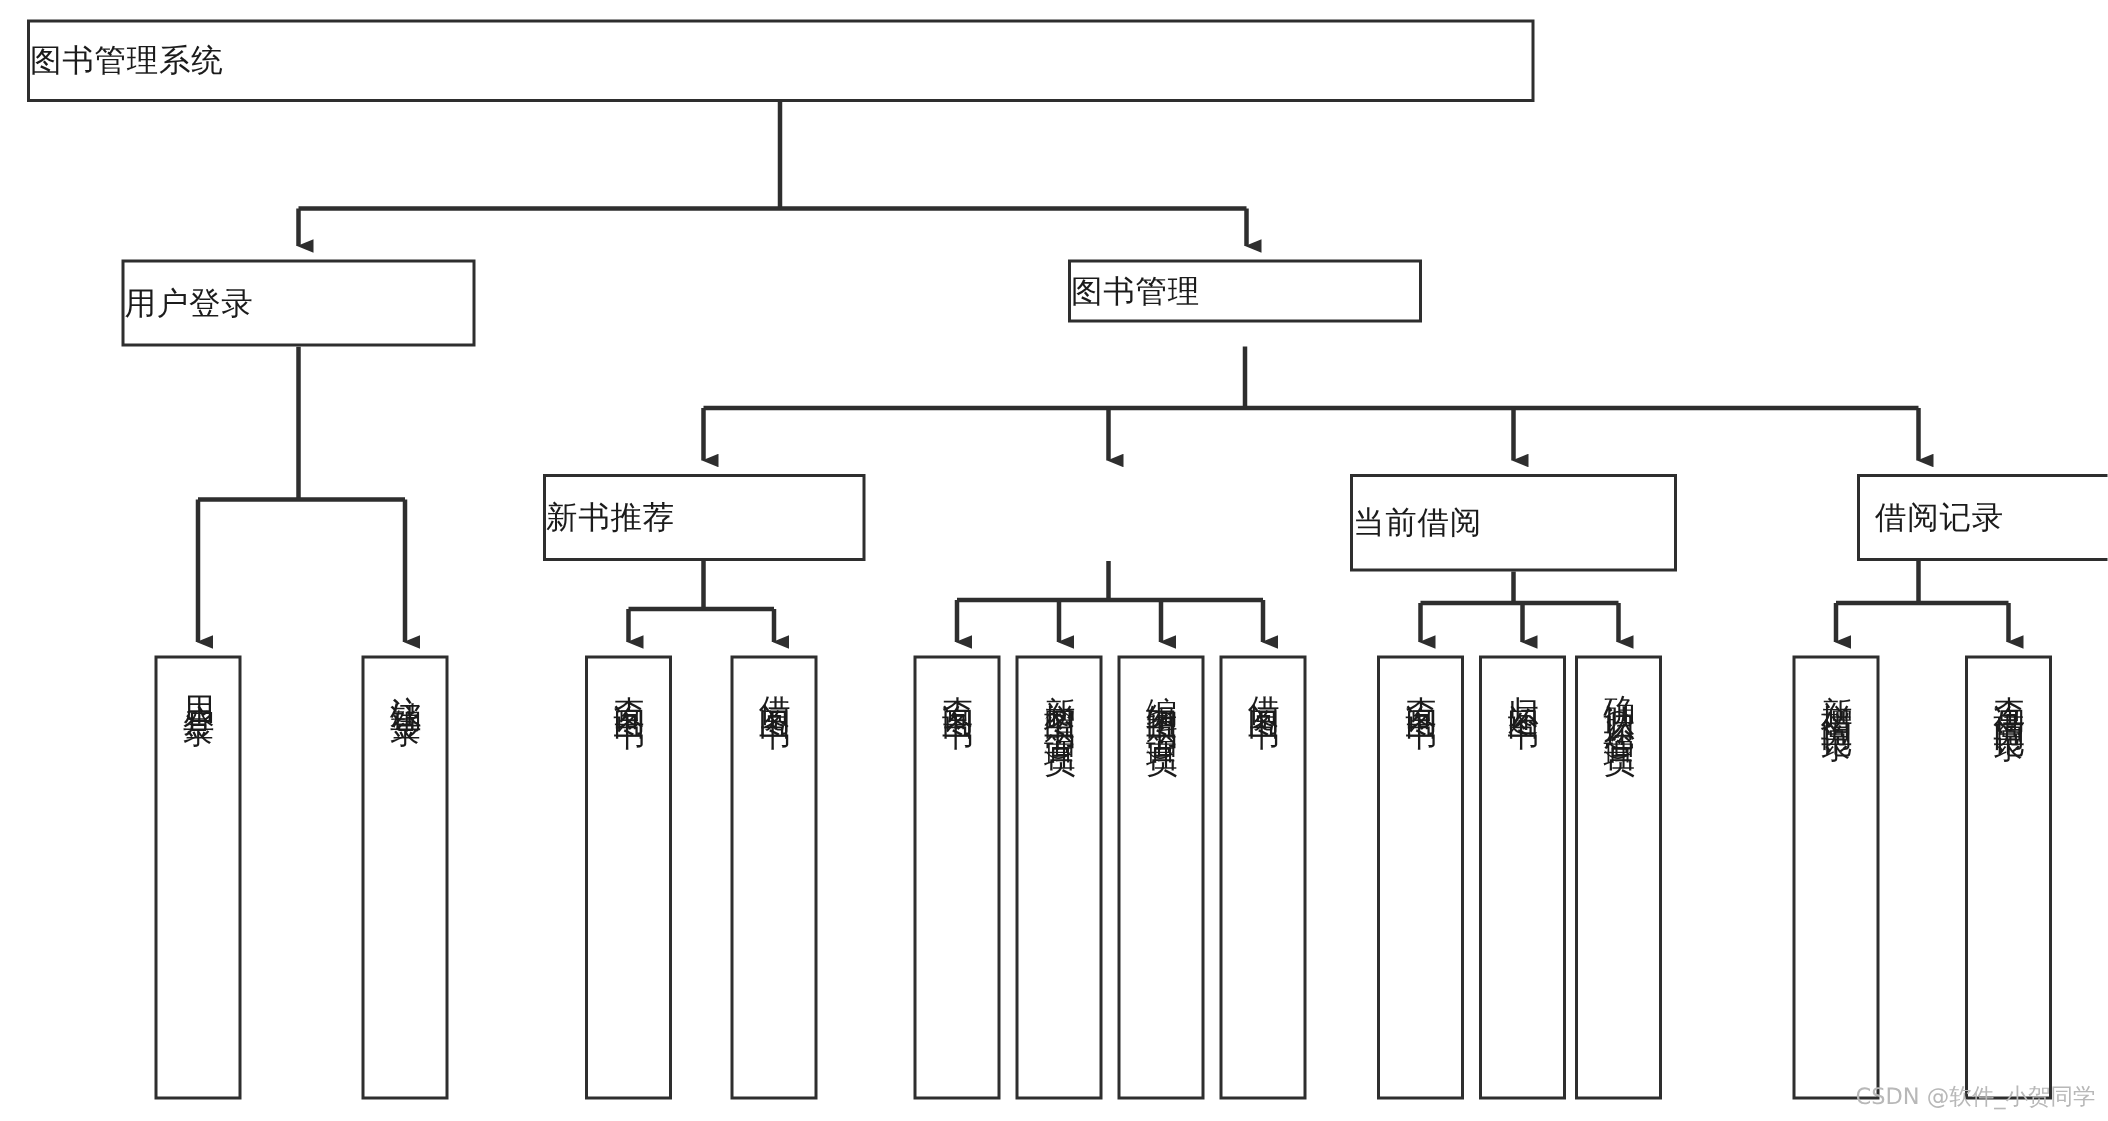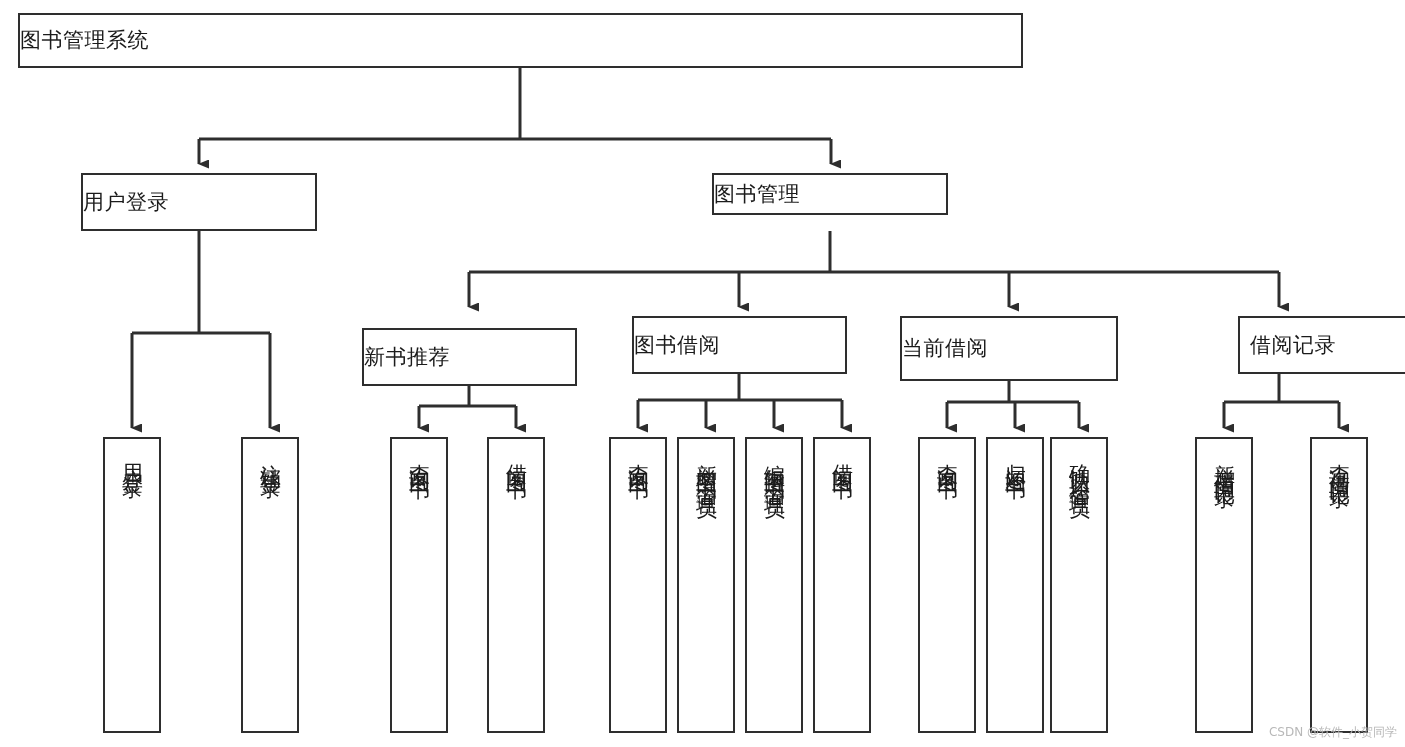--- a/index.html
+++ b/index.html
@@ -55,21 +55,21 @@
     text-orientation: upright;
     font-size: 21px;
     letter-spacing: 5px;
     white-space: nowrap;
     line-height: 1;
   }
   #watermark {
     position: absolute;
     right: 8px;
     bottom: 6px;
-    font-size: 12px;
+    font-size: 15px;
     color: #b8b8b8;
     font-family: "DejaVu Sans", "Liberation Sans", sans-serif;
     white-space: nowrap;
     pointer-events: none;
     text-align: center;
   }
 </style>
 </head>
 <body>
 
@@ -142,25 +142,22 @@
     <span class="node-label">图书管理系统</span>
   </div>
 
   <div class="node-box horiz" style="left:81px; top:173px; width:236px; height:58px;">
     <span class="node-label">用户登录</span>
   </div>
   <div class="node-box horiz" style="left:712px; top:173px; width:236px; height:42px;">
     <span class="node-label">图书管理</span>
   </div>
 
-  <div class="node-box horiz" style="left:362px; top:316px; width:215px; height:58px;margin-top:12px;">
+  <div class="node-box horiz" style="left:362px; top:316px; width:215px; height:58px;">
     <span class="node-label">新书推荐</span>
-  </div>
-  <div class="node-box horiz" style="left:632px; top:316px; width:215px; height:58px;">
-    <span class="node-label">图书借阅</span>
   </div>
   <div class="node-box horiz" style="left:900px; top:316px; width:218px; height:65px;">
     <span class="node-label">当前借阅</span>
   </div>
   <div class="node-box horiz" style="left:1238px; top:316px; width:182px; height:58px;padding-left:10px;">
     <span class="node-label">借阅记录</span>
   </div>
 
   <div class="node-box vert" style="left:103px; top:437px; width:58px; height:296px;">
     <span class="node-label">用户登录</span>

